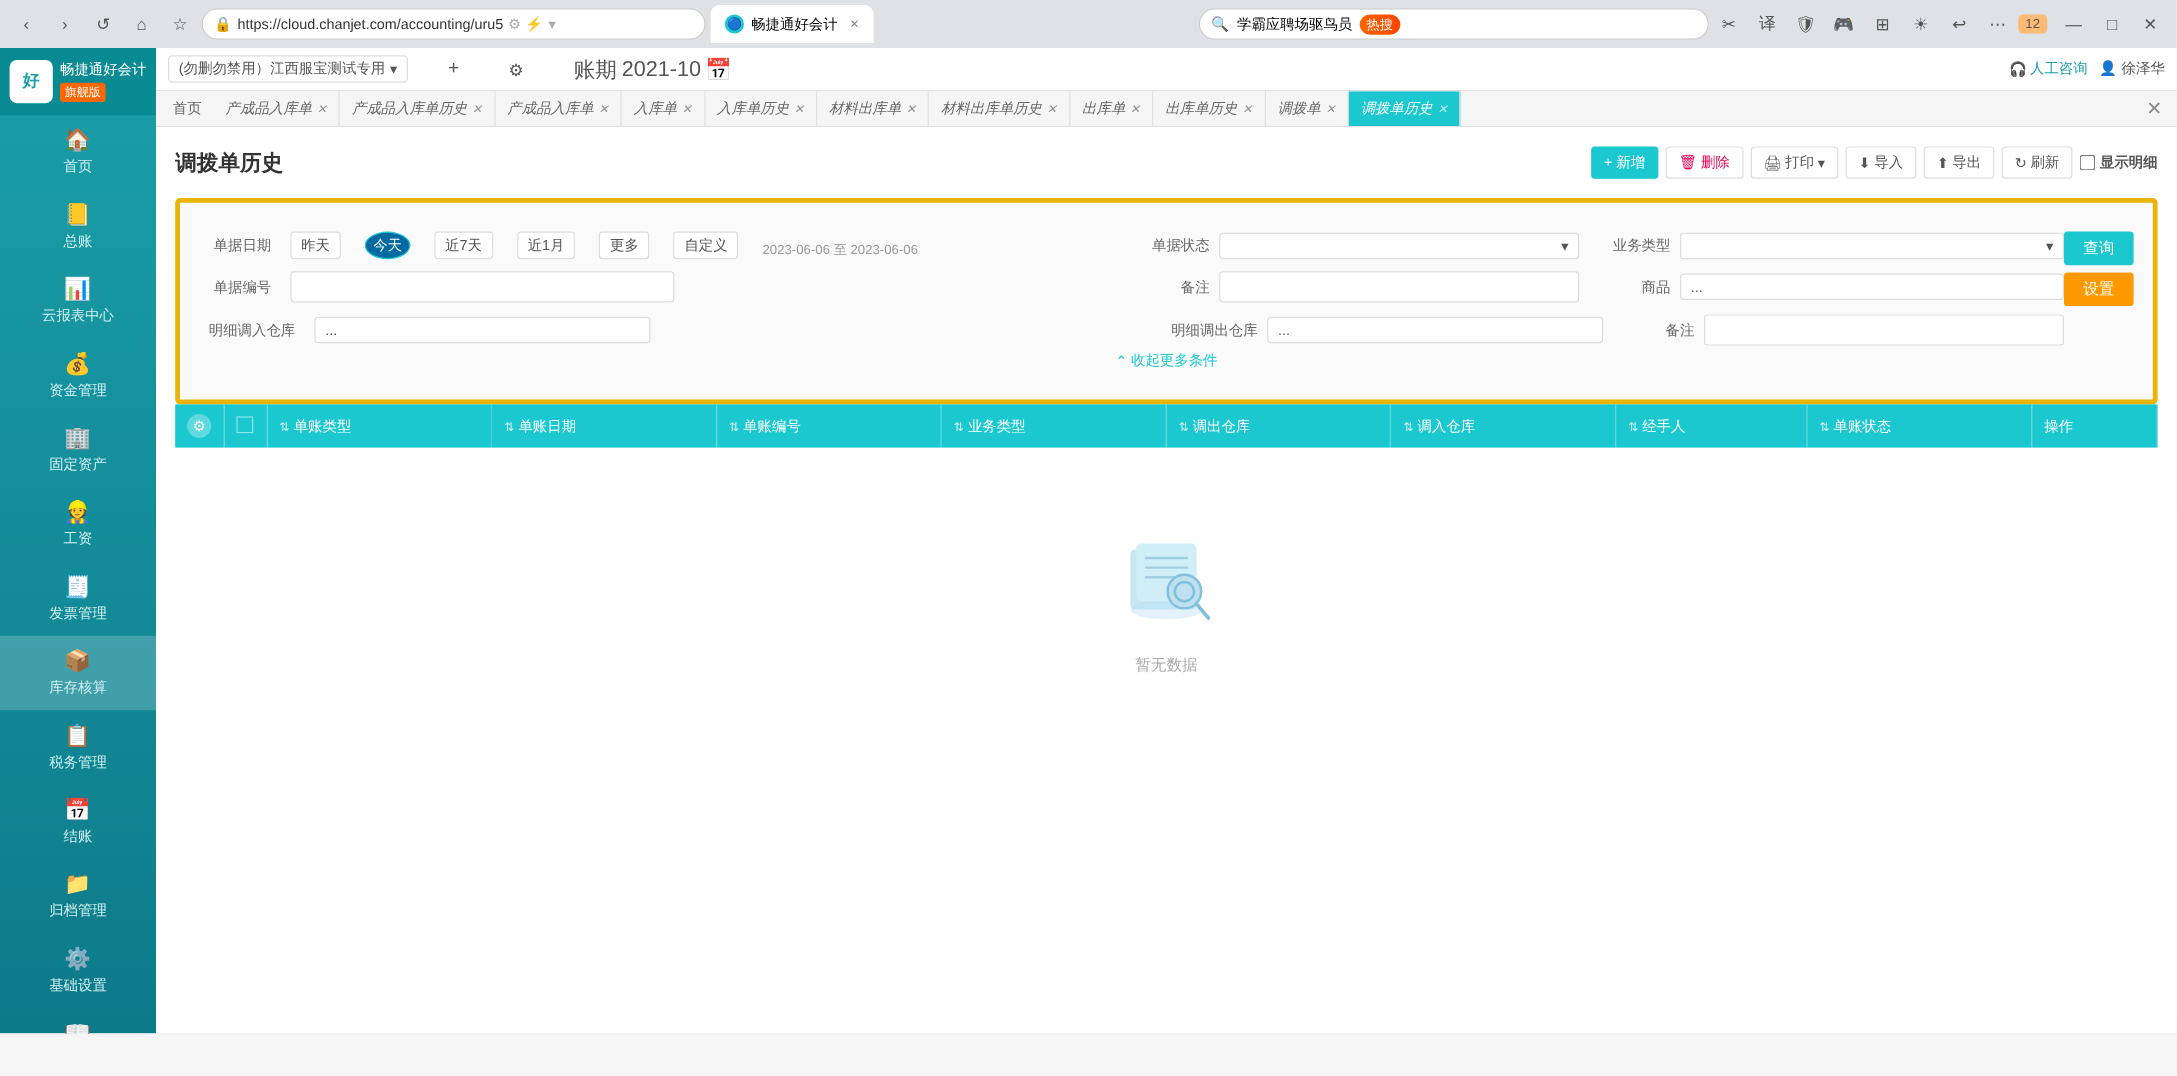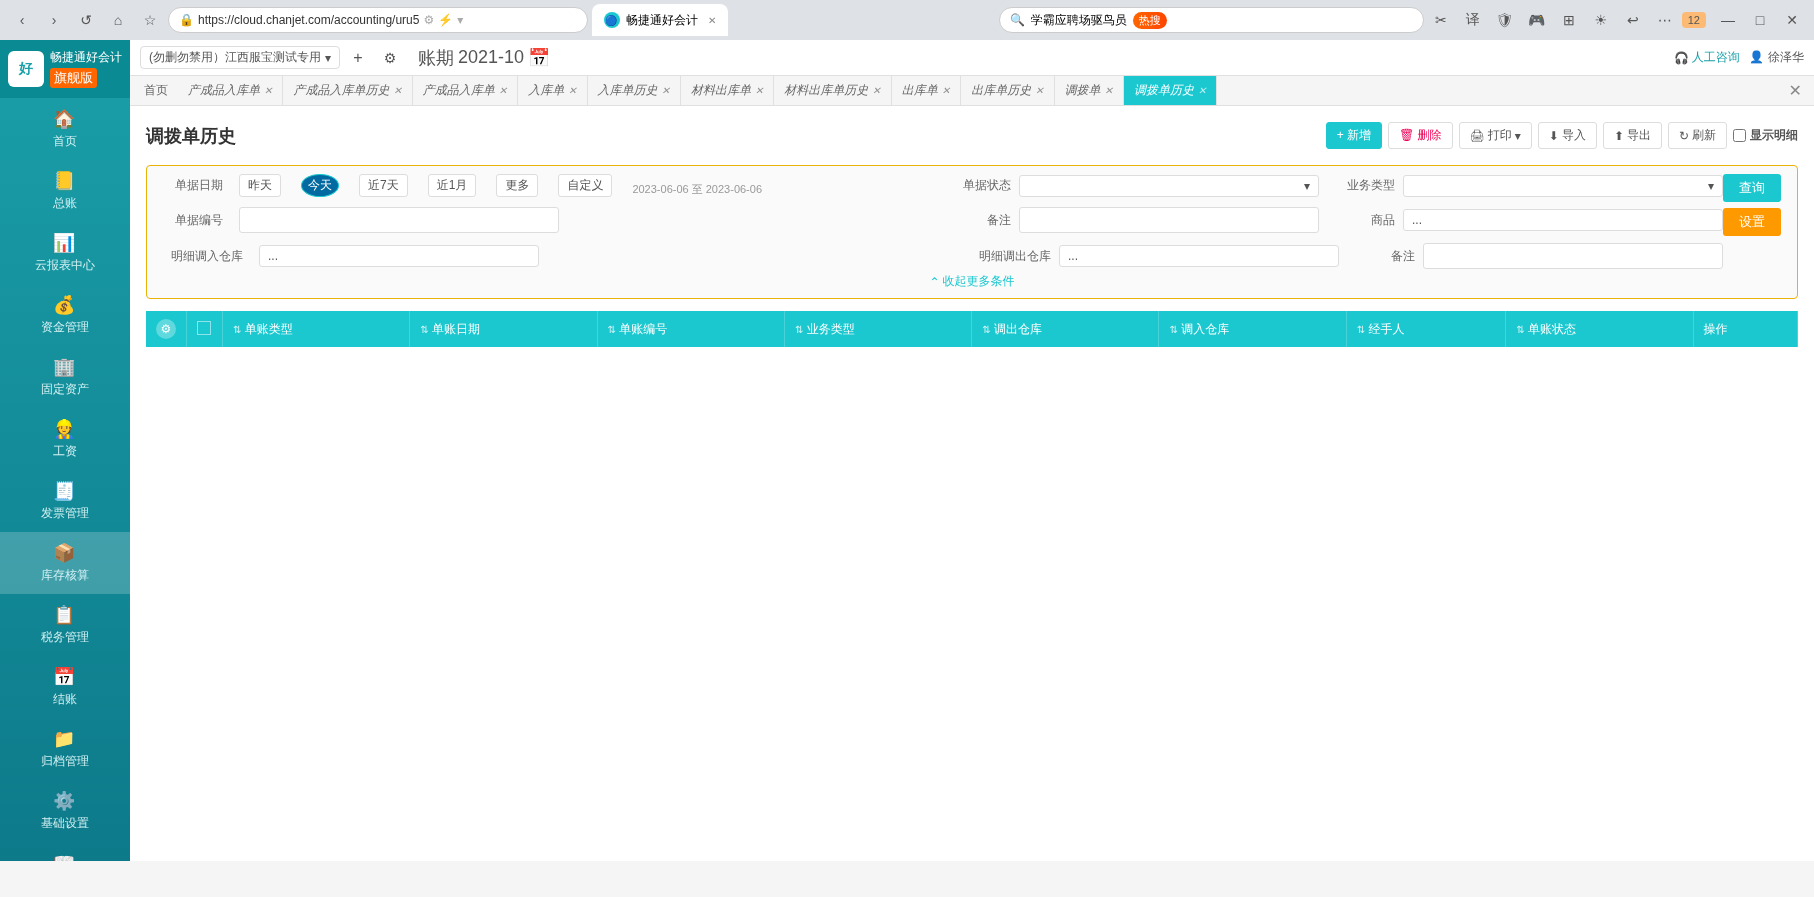--- a/index.html
+++ b/index.html
@@ -24,28 +24,28 @@
     .hot-tag { background: linear-gradient(to right, #ff6600, #ff4400); color: #fff; border-radius: 10px; padding: 1px 6px; font-size: 11px; }
 
     
     .app-wrapper { display: flex; height: calc(897px - 76px); }
 
     
     .sidebar { width: 130px; background: linear-gradient(to bottom, #1a9fa8, #0d7a8a); color: #fff; display: flex; flex-direction: column; }
     .sidebar-logo { background: #0a8a93; padding: 10px 8px; display: flex; align-items: center; gap: 6px; }
     .logo-icon { width: 36px; height: 36px; background: #fff; border-radius: 6px; display: flex; align-items: center; justify-content: center; color: #1a9fa8; font-weight: bold; font-size: 14px; }
     .logo-text { font-size: 12px; color: #fff; line-height: 1.3; }
-    .logo-badge { background: #ff6600; color: #fff; font-size: 13px; padding: 1px 4px; border-radius: 3px; margin-top: 2px; display: inline-block; }
+    .logo-badge { background: #ff6600; color: #fff; font-size: 10px; padding: 1px 4px; border-radius: 3px; margin-top: 2px; display: inline-block; }
     .sidebar-nav { flex: 1; overflow-y: auto; }
     .sidebar-item { display: flex; flex-direction: column; align-items: center; padding: 10px 4px; cursor: pointer; color: #d0f0f2; font-size: 12px; gap: 3px; }
     .sidebar-item .s-icon { font-size: 18px; }
 
     
     .app-main { flex: 1; display: flex; flex-direction: column; overflow: hidden; }
-    .app-header { height: 36px; background: #fff; border-bottom: 1px solid #e0e0e0; display: flex; align-items: center; padding: 0 10px; gap: 4px; }
+    .app-header { height: 36px; background: #fff; border-bottom: 1px solid #e0e0e0; display: flex; align-items: center; padding: 0 10px; gap: 24px; }
     .company-selector { display: flex; align-items: center; gap: 4px; font-size: 12px; color: #555; cursor: pointer; border: 1px solid #ddd; border-radius: 4px; padding: 2px 8px; }
     .period-info { font-size: 18px; color: #555; margin-left: 10px; display: flex; align-items: center; gap: 4px; }
     .header-right { margin-left: auto; display: flex; align-items: center; gap: 10px; font-size: 12px; color: #555; }
     .support-btn { color: #1a9fa8; cursor: pointer; display: flex; align-items: center; gap: 2px; }
 
     
     .page-tabs { display: flex; align-items: center; background: #f5f5f5; border-bottom: 1px solid #e0e0e0; padding: 0 4px; overflow-x: auto; white-space: nowrap; }
     .page-tab { padding: 6px 10px; font-size: 12px; color: #666; cursor: pointer; border-right: 1px solid #e0e0e0; display: inline-flex; align-items: center; gap: 4px; font-style: italic; }
     .page-tab.active { background: #1bc8d0; color: #fff; }
     .page-tab .close-btn { font-size: 10px; color: inherit; opacity: 0.7; }
@@ -54,21 +54,21 @@
 
     
     .page-content { flex: 1; background: #fff; overflow: auto; padding: 16px; }
     .page-title { font-size: 18px; color: #333; font-weight: bold; margin-bottom: 16px; display: flex; align-items: center; justify-content: space-between; }
     .toolbar { display: flex; gap: 6px; align-items: center; }
     .toolbar-btn { display: flex; align-items: center; gap: 3px; padding: 4px 10px; border: 1px solid #ddd; border-radius: 3px; background: #fff; cursor: pointer; font-size: 12px; color: #555; }
     .toolbar-btn.primary { background: #1bc8d0; color: #fff; border-color: #1bc8d0; }
     .show-cols-check { display: flex; align-items: center; gap: 4px; font-size: 12px; color: #555; }
 
     
-    .filter-area { border: 1px solid #eab308; border-radius: 4px; padding: 8px 16px; background: #fafafa; margin-bottom: 12px; }
+    .filter-area { border: 4px solid #eab308; border-radius: 4px; padding: 24px 16px; background: #fafafa; }
     .filter-row { display: flex; align-items: center; gap: 16px; margin-bottom: 10px; }
     .filter-row:last-child { margin-bottom: 0; }
     .filter-label { color: #666; font-size: 12px; width: 60px; text-align: right; flex-shrink: 0; }
     .filter-date-btns { display: flex; gap: 20px; align-items: flex-end; }
     .date-btn { padding: 2px 8px; border: 1px solid #ddd; border-radius: 3px; background: #fff; cursor: pointer; font-size: 12px; color: #555; }
     .date-btn.active { background: #0369a1; color: #fff; border-color: #1bc8d0; border-radius: 50%; padding: 2px 6px; }
     .date-range { font-size: 11px; color: #999; }
     .filter-select { border: 1px solid #ddd; border-radius: 3px; padding: 3px 8px; font-size: 12px; color: #555; background: #fff; min-width: 200px; display: flex; align-items: center; justify-content: space-between; cursor: pointer; }
     .filter-input { border: 1px solid #ddd; border-radius: 3px; padding: 3px 8px; font-size: 12px; color: #555; flex: 1; max-width: 320px; height: 26px; }
     .filter-select-wide { min-width: 320px; }
@@ -411,17 +411,33 @@
               </th>
               <th>
                 <span>操作</span>
               </th>
             </tr>
           </thead>
           <tbody>
           </tbody>
         </table>
 
+        <div class="empty-state">
+          <div class="empty-icon">
+            <svg viewBox="0 0 100 100" xmlns="http://www.w3.org/2000/svg">
+              <ellipse cx="50" cy="75" rx="30" ry="8" fill="#c8e6f5" opacity="0.5"></ellipse>
+              <rect x="20" y="25" width="55" height="50" rx="4" fill="#b8e0f0" opacity="0.8"></rect>
+              <rect x="25" y="20" width="50" height="48" rx="4" fill="#d0eef8"></rect>
+              <line x1="32" y1="32" x2="68" y2="32" stroke="#a0cfe0" stroke-width="2"></line>
+              <line x1="32" y1="40" x2="68" y2="40" stroke="#a0cfe0" stroke-width="2"></line>
+              <line x1="32" y1="48" x2="60" y2="48" stroke="#a0cfe0" stroke-width="2"></line>
+              <circle cx="65" cy="60" r="14" fill="#c0e0f0" stroke="#80c0e0" stroke-width="2"></circle>
+              <line x1="75" y1="70" x2="85" y2="82" stroke="#80c0e0" stroke-width="3" stroke-linecap="round"></line>
+              <circle cx="65" cy="60" r="8" fill="none" stroke="#80c0e0" stroke-width="2"></circle>
+            </svg>
+          </div>
+          <span class="empty-text">暂无数据</span>
+        </div>
       </div>
 
     </div>
   </div>
 </div>
 
 </body></html>

